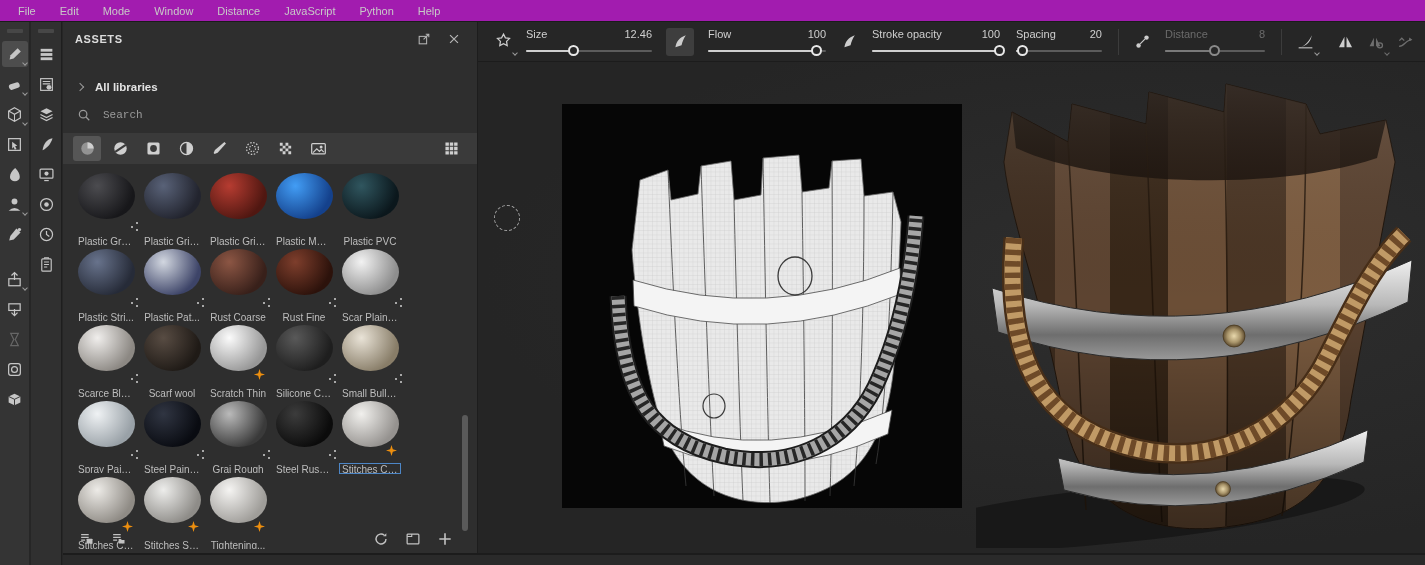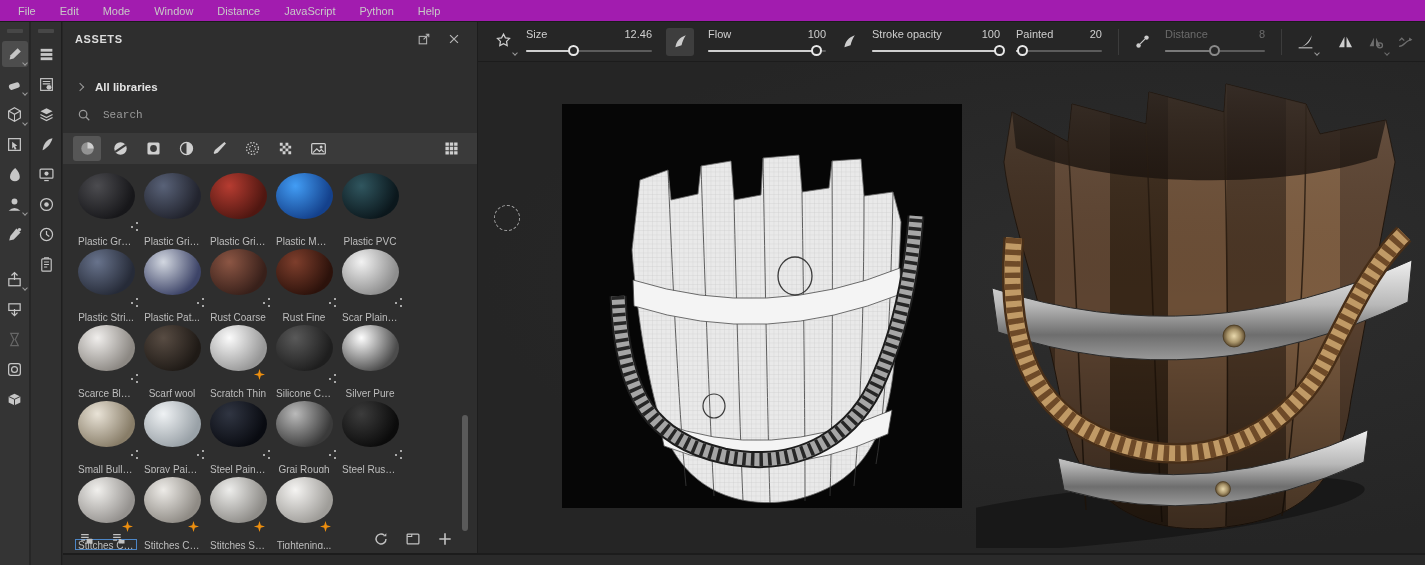--- a/index.html
+++ b/index.html
@@ -290,21 +290,21 @@
           <span>100</span>
         </div>
       <div class="tb-slider">
           <div class="track"></div>
           <div class="fill" style="width:100%"></div>
           <div class="thumb" style="left:100%"></div>
         </div>
     </div>
     <div class="tb-group" style="width:86px">
       <div class="tb-row">
-          <span>Painted</span>
+          <span>Spacing</span>
           <span>20</span>
         </div>
       <div class="tb-slider">
           <div class="track"></div>
           <div class="fill" style="width:8%"></div>
           <div class="thumb" style="left:8%"></div>
         </div>
     </div>
     <div class="tb-sep"></div>
     <div class="tb-icon">
@@ -498,25 +498,20 @@
   </div>
         <div class="asset-cell">
     <div class="sphere" style="background: radial-gradient(circle at 34% 28%, rgb(251, 251, 251), rgb(151, 151, 151) 72%);"></div>
     <span class="badge star"></span>
     <div class="thumb-label">Scratch Thin</div>
   </div>
         <div class="asset-cell">
     <div class="sphere" style="background: radial-gradient(circle at 34% 28%, rgb(89, 89, 89), rgb(30, 30, 30) 72%);"></div>
     <span class="badge dots"></span>
     <div class="thumb-label">Silicone Coat</div>
-  </div>
-        <div class="asset-cell">
-    <div class="sphere" style="background: radial-gradient(circle at 34% 28%, rgb(253, 253, 253), rgb(76, 76, 76) 72%);"></div>
-
-    <div class="thumb-label">Silver Pure</div>
   </div>
         <div class="asset-cell">
     <div class="sphere" style="background: radial-gradient(circle at 34% 28%, rgb(233, 227, 215), rgb(136, 125, 104) 72%);"></div>
     <span class="badge dots"></span>
     <div class="thumb-label">Small Bulle...</div>
   </div>
         <div class="asset-cell">
     <div class="sphere" style="background: radial-gradient(circle at 34% 28%, rgb(239, 242, 244), rgb(153, 161, 167) 72%);"></div>
     <span class="badge dots"></span>
     <div class="thumb-label">Spray Pain...</div>

